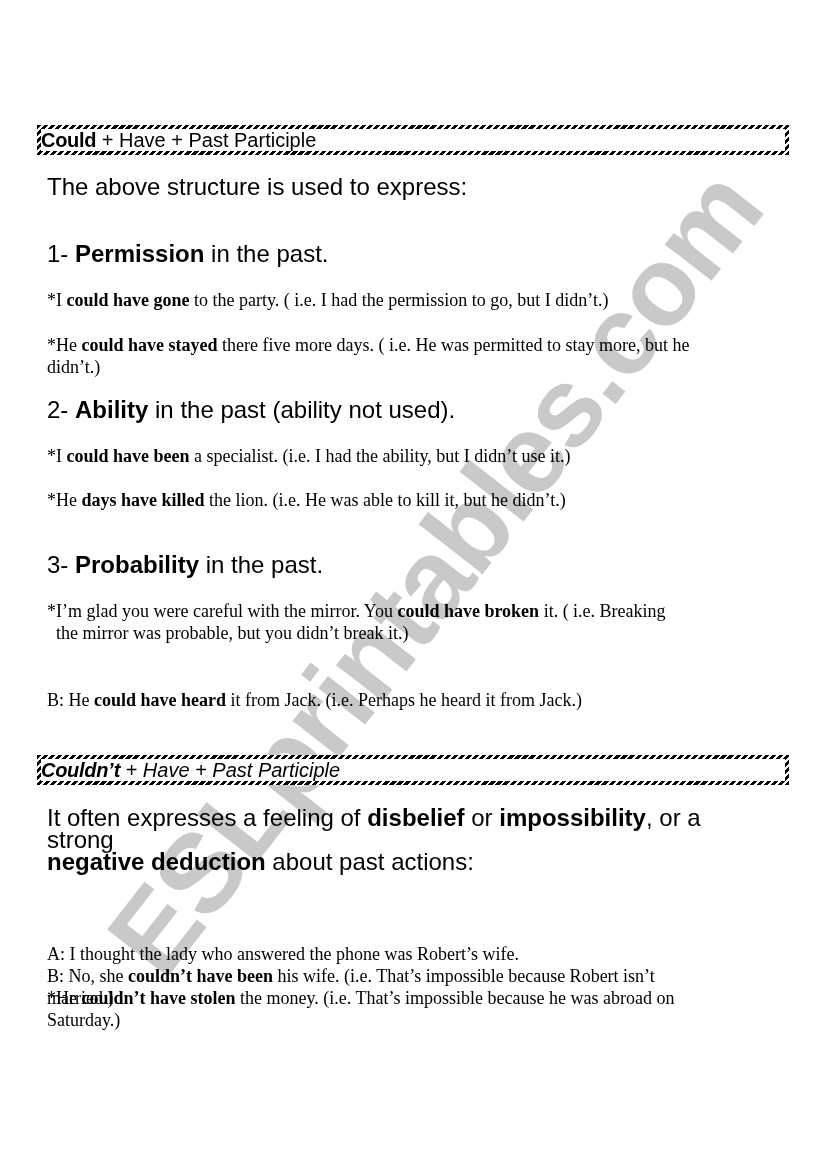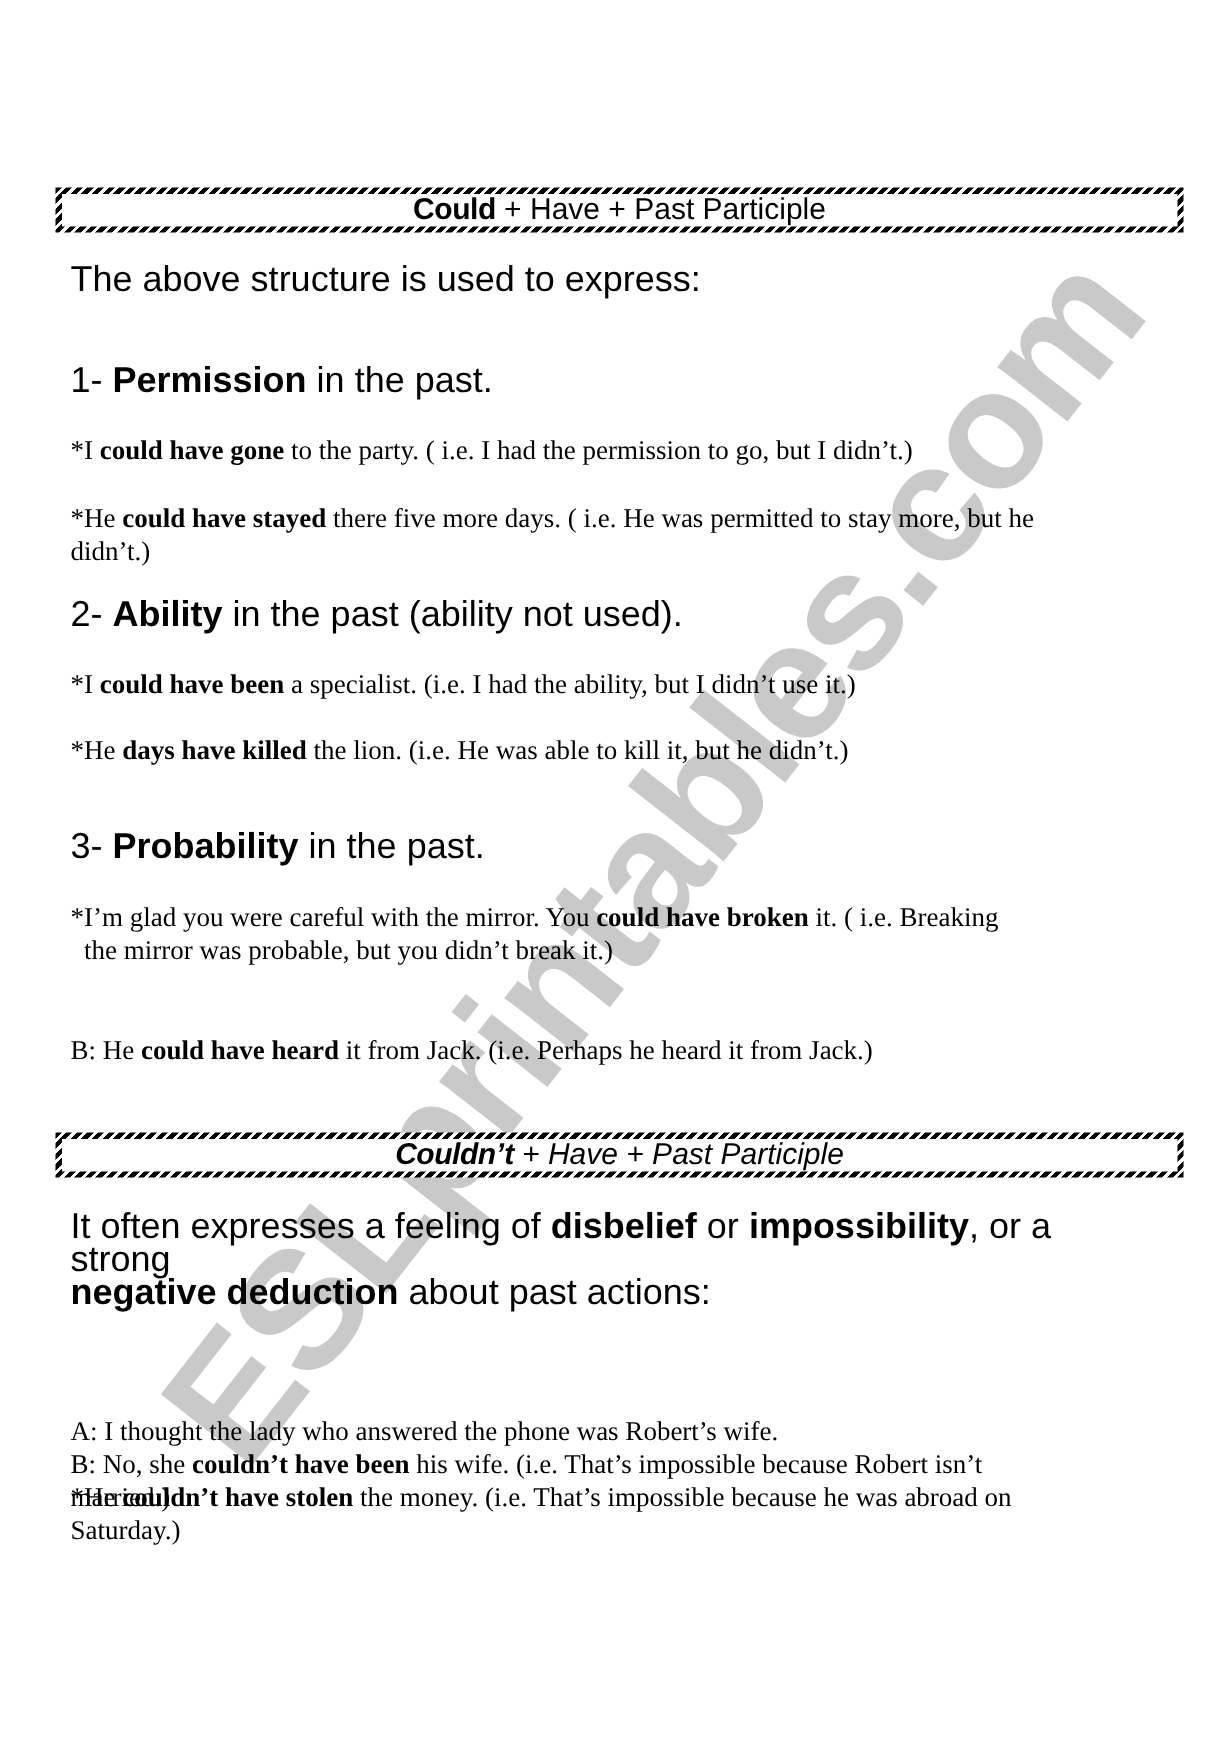--- a/index.html
+++ b/index.html
@@ -15,21 +15,21 @@
     letter-spacing: -2px; z-index: 0; pointer-events: none;
     width: 900px; text-align: center;
   }
   .content { position: absolute; left: 0; top: 0; width: 821px; height: 1169px; z-index: 1; }
   .banner {
     position: absolute; left: 37px; width: 744px; height: 22px;
     border: 4px solid transparent;
     background:
       linear-gradient(#fff, #fff) padding-box,
       repeating-linear-gradient(135deg, #000 0 3px, #fff 3px 5px) border-box;
-    text-align: center;
+    text-align: left;
     font-family: "Liberation Sans", sans-serif; font-size: 20px; line-height: 22px;
   }
   .banner .strong { font-weight: 900; letter-spacing: -0.3px; }
   .sans { position: absolute; left: 47px; font-family: Liberation Sans, sans-serif; font-size: 24px; line-height: 22px; }
   .serif { position: absolute; left: 47px; font-family: "Liberation Serif", serif; font-size: 18px; line-height: 22px; width: 690px; }
   b { font-weight: bold; }
 </style>
 </head>
 <body>
 

